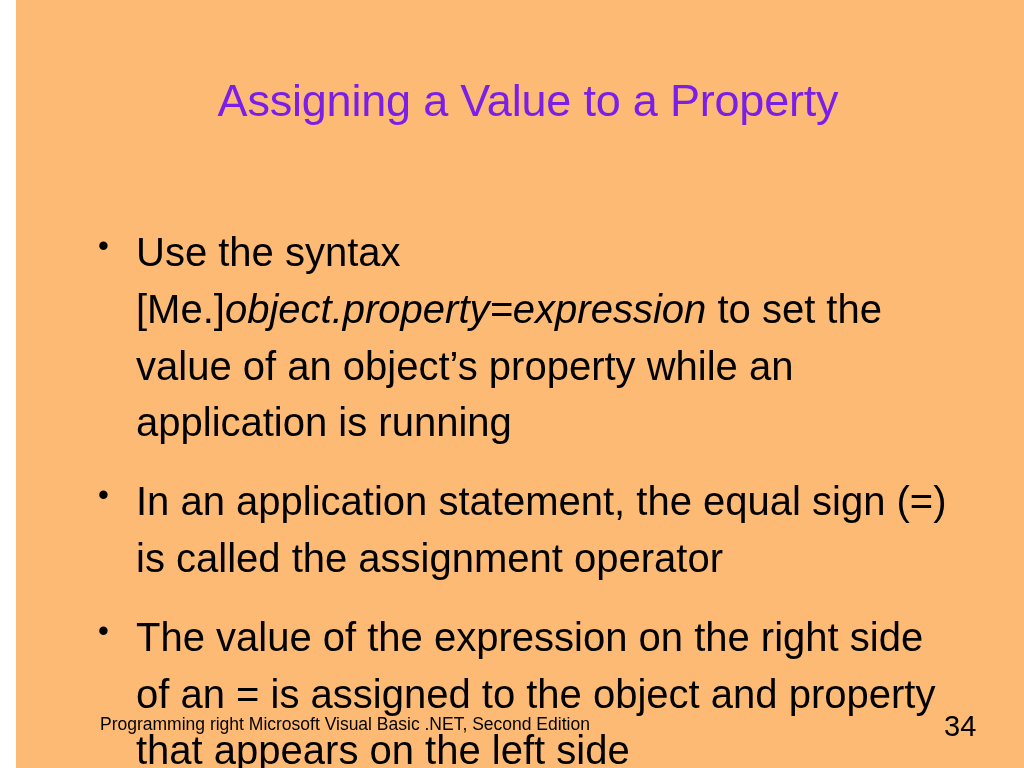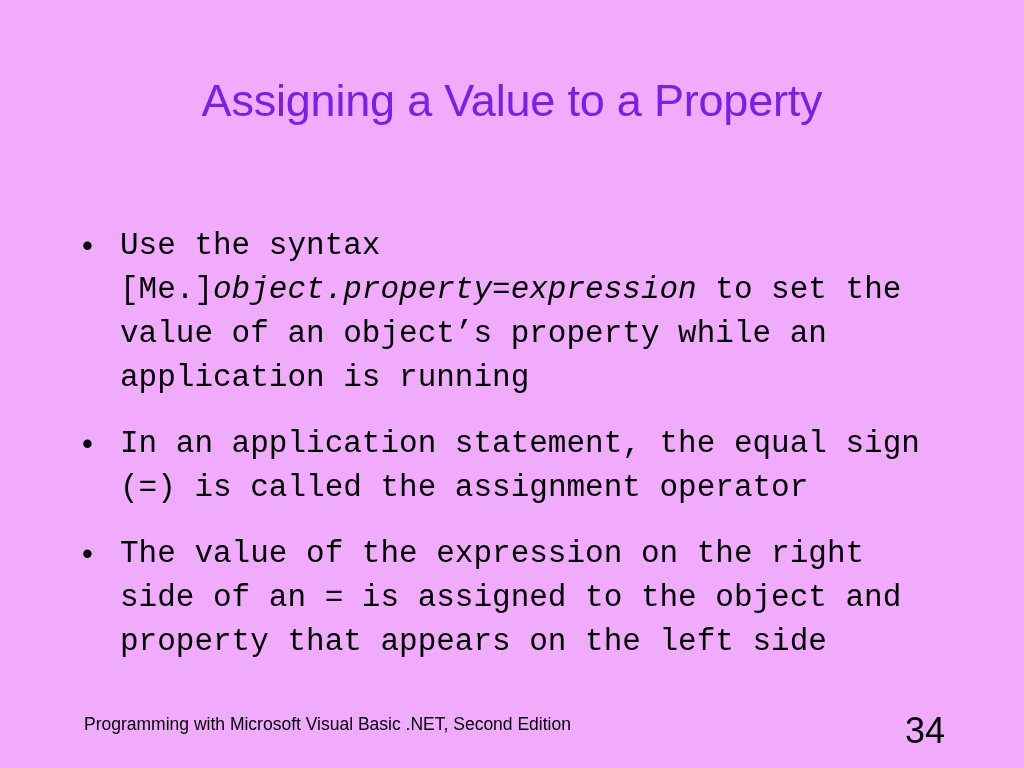--- a/index.html
+++ b/index.html
@@ -11,21 +11,22 @@
     width: 1024px;
     height: 768px;
     font-family: "Liberation Sans", sans-serif;
     color: #000000;
     position: relative;
     overflow: hidden;
   }
   .slide {
     position: absolute;
     inset: 0;
-    background: #f0abfc;
+    background: #fdba74;
+    margin-left: 16px;
   }
   .slide-title {
     position: absolute;
     top: 70px;
     left: 60px;
     width: 904px;
     text-align: center;
     color: #7A1FE8;
     font-size: 45px;
     line-height: 1.38;
@@ -45,40 +46,39 @@
   }
   .bullet-mark {
     flex: 0 0 auto;
     width: 38px;
     font-size: 31px;
     line-height: 1.42;
     color: #000000;
   }
   .bullet-text {
     flex: 1 1 auto;
-    font-size: 31px;
+    font-size: 40px;
     line-height: 1.42;
     color: #000000;
-    font-family: Liberation Mono, monospace;
   }
   .bullet-text .em {
     font-style: italic;
   }
   .footer-source {
     position: absolute;
     left: 84px;
     top: 714px;
     font-size: 17.5px;
     color: #000000;
   }
   .page-number {
     position: absolute;
-    left: 905px;
+    left: 928px;
     top: 710px;
-    font-size: 36px;
+    font-size: 29px;
     color: #000000;
   }
 </style>
 </head>
 <body>
 
 <div class="slide">
 
   <div class="slide-title">
     <div>Assigning a Value to a Property</div>
@@ -96,16 +96,16 @@
       <div class="bullet-text"><span>In an application statement, the equal sign (</span><span class="em"></span><span>=) is called the assignment operator</span></div>
     </div>
 
     <div class="bullet-row">
       <div class="bullet-mark">•</div>
       <div class="bullet-text"><span>The value of the expression on the right side of an = is assigned to the object and property that appears on the left side</span><span class="em"></span><span></span></div>
     </div>
 
   </div>
 
-  <div class="footer-source">Programming with Microsoft Visual Basic .NET, Second Edition</div>
+  <div class="footer-source">Programming right Microsoft Visual Basic .NET, Second Edition</div>
   <div class="page-number">34</div>
 
 </div>
 
 </body></html>

